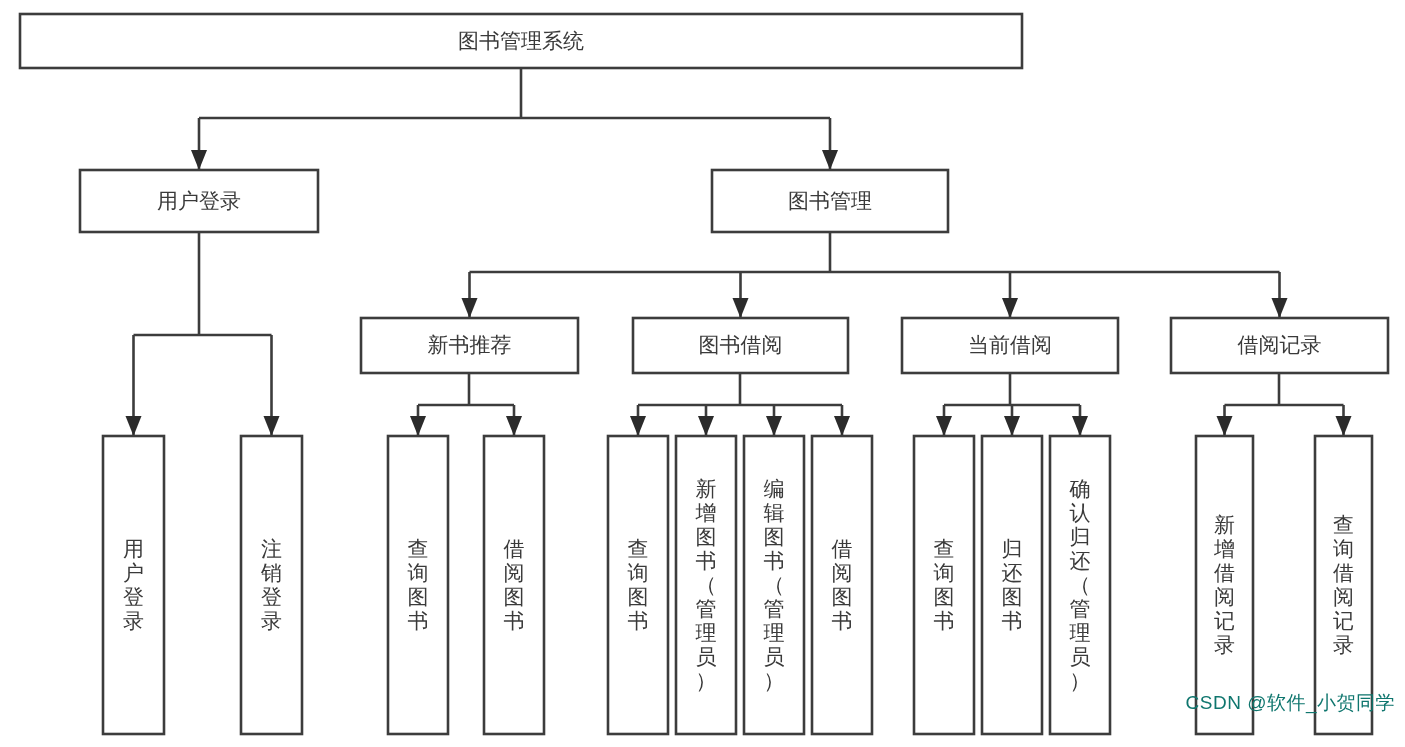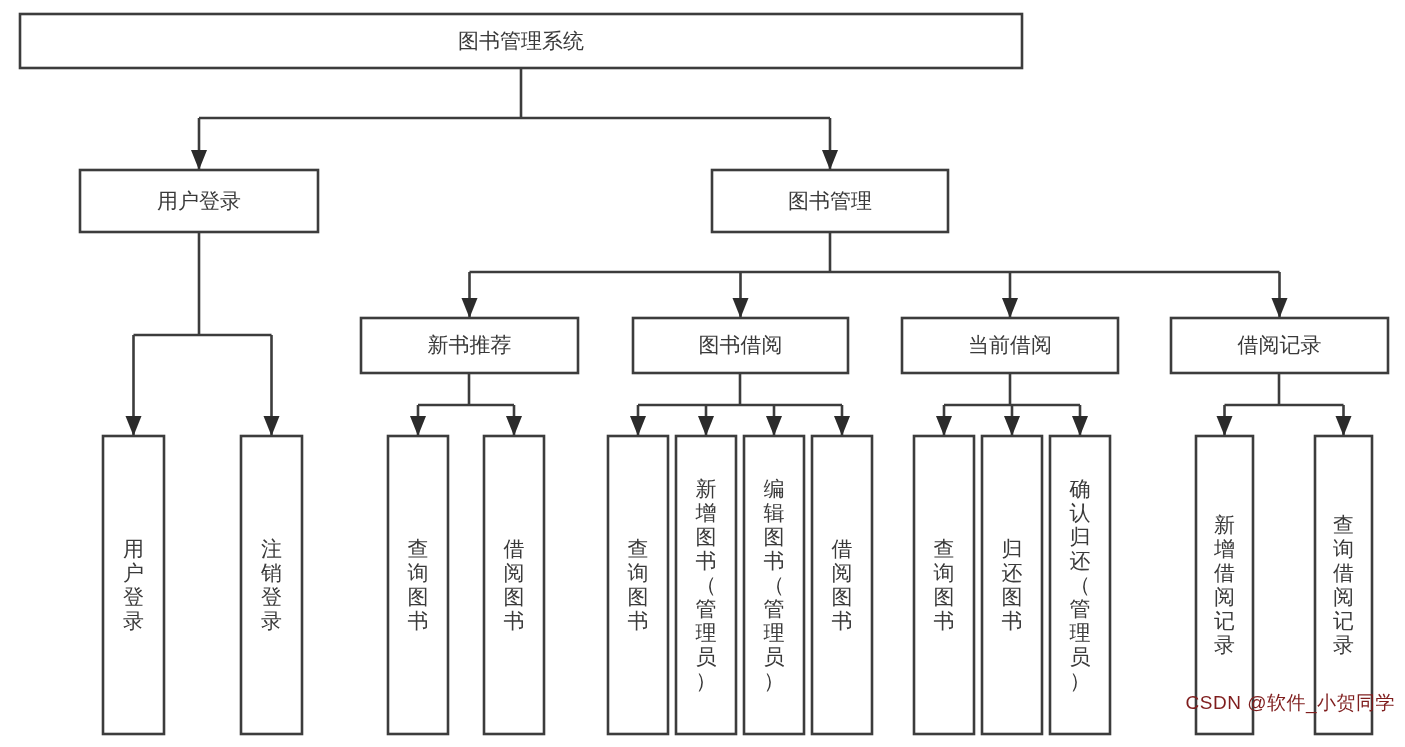--- a/index.html
+++ b/index.html
@@ -54,21 +54,21 @@
     font-family: "Liberation Sans", "DejaVu Sans", sans-serif;
     font-size: 21px;
     text-anchor: middle;
   }
   .watermark {
     position: absolute;
     right: 10px;
     bottom: 6px;
     font-family: "Liberation Sans", "DejaVu Sans", sans-serif;
     font-size: 19px;
-    color: #7f1d1d;
+    color: #0f766e;
     letter-spacing: 0.5px;
     white-space: nowrap;
     user-select: none;
   }
 </style>
 </head>
 <body>
 
 <div id="diagram-root">
   <svg class="diagram-canvas" id="diagram-canvas" viewBox="0 0 1405 747" xmlns="http://www.w3.org/2000/svg">

